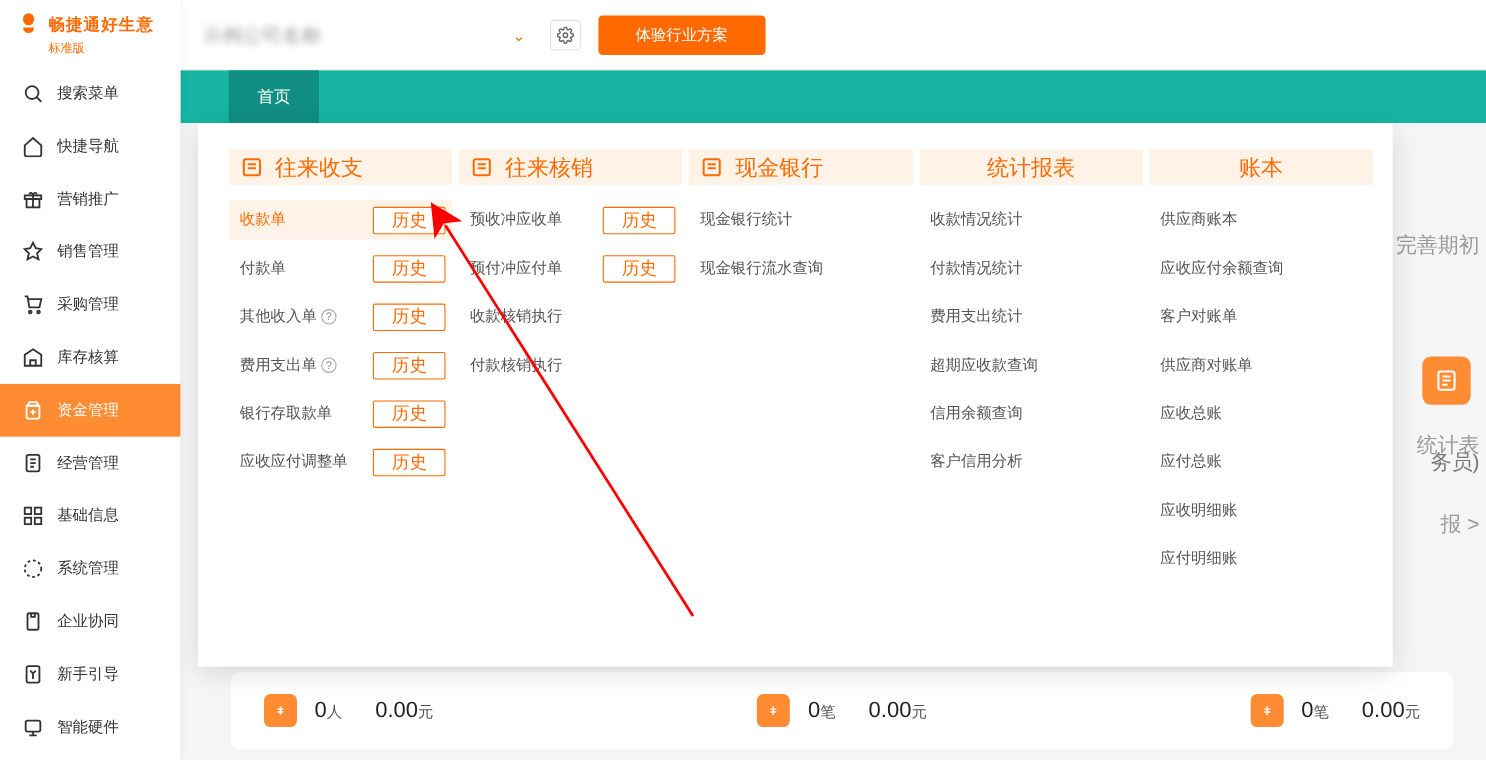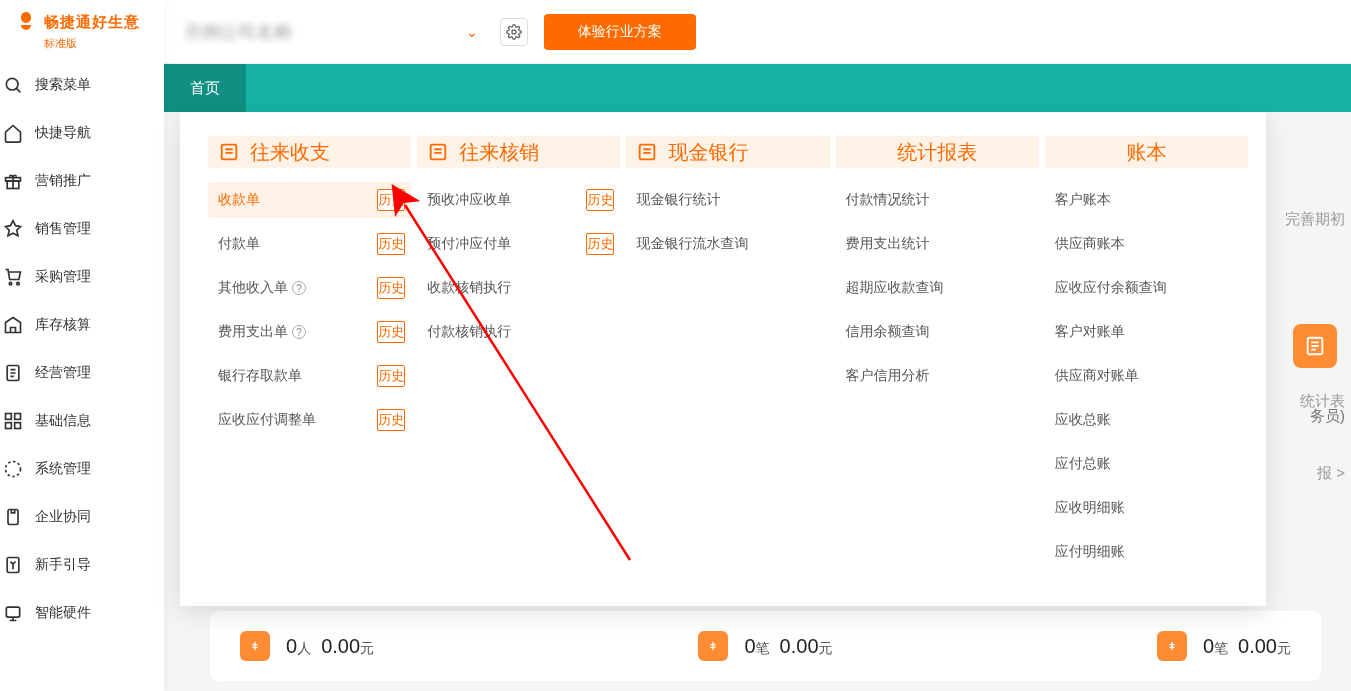--- a/index.html
+++ b/index.html
@@ -9,67 +9,67 @@
 
     
     .sidebar { width: 164px; background: #fff; box-shadow: 2px 0 6px rgba(0,0,0,0.04); z-index: 20; display: flex; flex-direction: column; }
     .logo-block { padding: 10px 14px 6px; }
     .logo-row { display: flex; align-items: center; gap: 6px; }
     .logo-mark { width: 24px; height: 24px; color: #ff6a00; }
     .logo-text { color: #ff6a00; font-weight: 700; font-size: 15px; letter-spacing: 1px; }
     .logo-sub { color: #ff6a00; font-size: 11px; margin-left: 30px; margin-top: 2px; }
 
     .nav { padding-top: 4px; }
-    .nav-item { display: flex; align-items: center; gap: 12px; padding: 0 3px; height: 48px; color: #333; cursor: pointer; }
+    .nav-item { display: flex; align-items: center; gap: 12px; padding: 0 20px; height: 48px; color: #333; cursor: pointer; }
     .nav-item.active { background: #ff8c33; color: #fff; }
     .nav-icon { width: 20px; height: 20px; flex-shrink: 0; }
     .nav-icon svg { width: 100%; height: 100%; }
 
     
     .main { flex: 1; display: flex; flex-direction: column; min-width: 0; position: relative; }
 
     .topbar { height: 64px; background: #fff; display: flex; align-items: center; padding: 0 20px; gap: 16px; border-bottom: 1px solid #eee; }
     .org-box { display: flex; align-items: center; gap: 10px; min-width: 260px; }
     .org-name { color: #999; filter: blur(3px); font-size: 18px; user-select: none; }
     .chevron { color: #ff6a00; font-size: 14px; padding: 0 6px; cursor: pointer; }
     .gear-btn { color: #666; width: 28px; height: 28px; display: flex; align-items: center; justify-content: center; cursor: pointer; border: 1px solid #ddd; border-radius: 4px; }
     .primary-btn { background: #ff6a00; color: #fff; height: 36px; padding: 0 34px; border: none; border-radius: 4px; font-size: 14px; cursor: pointer; }
 
-    .tabbar { background: #17b3a3; height: 48px; display: flex; align-items: stretch; }
+    .tabbar { background: #17b3a3; height: 48px; display: flex; align-items: stretch; padding-left: 44px; }
     .tab { padding: 0 26px; color: #fff; display: flex; align-items: center; background: #108f82; font-size: 15px; cursor: pointer; }
 
     .content-host { flex: 1; position: relative; background: #f5f5f5; }
 
     
     .rail-hints { position: absolute; right: 0; top: 0; width: 70px; height: 100%; pointer-events: none; }
-    .hint { color: #999; font-size: 15px; position: absolute; right: 6px; white-space: nowrap; }
+    .hint { color: #999; font-size: 19px; position: absolute; right: 6px; white-space: nowrap; }
     .hint.a { top: 98px; }
     .hint.b { top: 280px; }
     .hint.c { top: 295px; color:#777; }
     .hint.d { top: 352px; }
     .floating-btn { position: absolute; right: 14px; top: 212px; width: 44px; height: 44px; border-radius: 8px; background: #ff8c33; display: flex; align-items: center; justify-content: center; color: #fff; pointer-events: auto; cursor: pointer; }
 
     
     .mega { position: absolute; left: 180px; top: 112px; right: 85px; bottom: 85px; background: #fff; box-shadow: 0 6px 24px rgba(0,0,0,0.12); padding: 24px 18px 30px 28px; z-index: 30; display: flex; gap: 6px; }
     .mega-col { flex: 1; min-width: 0; }
     .col-head { background: #fff3e8; color: #ff6a00; height: 32px; display: flex; align-items: center; gap: 10px; padding: 0 10px; font-size: 20px; font-weight: 500; margin-bottom: 14px; }
     .col-head.alt { background: #fff3e8; justify-content: center; }
     .col-head-icon { width: 22px; height: 22px; }
     .mega-list { display: flex; flex-direction: column; gap: 8px; }
     .mi { display: flex; align-items: center; justify-content: space-between; height: 36px; padding: 0 6px 0 10px; color: #555; cursor: pointer; border-radius: 2px; }
     .mi.active { background: #fff3e8; color: #ff6a00; }
-    .mi .tag { border: 1px solid #ff6a00; color: #ff6a00; font-size: 13px; padding: 1px 0; border-radius: 2px; background: #fff; }
+    .mi .tag { border: 1px solid #ff6a00; color: #ff6a00; font-size: 16px; padding: 1px 16px; border-radius: 2px; background: #fff; }
     .mi .lbl { display: flex; align-items: center; gap: 4px; }
     .qmark { display: inline-flex; align-items: center; justify-content: center; width: 14px; height: 14px; border: 1px solid #aaa; border-radius: 50%; font-size: 10px; color: #888; }
 
     
     .stat-row { position: absolute; left: 210px; right: 30px; bottom: 10px; height: 70px; background: #fff; border-radius: 8px; display: flex; align-items: center; justify-content: space-between; padding: 0 30px; z-index: 5; }
     .stat { display: flex; align-items: center; gap: 16px; }
     .stat-icon { width: 30px; height: 30px; background: #ff8c33; border-radius: 6px; display: flex; align-items: center; justify-content: center; color:#fff; }
-    .stat-main { color: #222; font-size: 20px; display: flex; align-items: baseline; gap: 10px; }
+    .stat-main { color: #222; font-size: 20px; display: flex; align-items: baseline; gap: 30px; }
     .stat-main .unit { font-size: 14px; color: #555; }
 
     
     .arrow-svg { position: absolute; left: 180px; top: 120px; width: 500px; height: 460px; z-index: 40; pointer-events: none; }
   </style>
 </head>
 <body>
 
 <div class="app">
 
@@ -121,20 +121,28 @@
             </svg></span>
           <span>采购管理</span>
         </div>
         <div class="nav-item">
           <span class="nav-icon"><svg viewBox="0 0 24 24" fill="none" stroke="currentColor" stroke-width="2">
               <path d="M3 9l9-6 9 6v12H3z"></path>
               <path d="M9 21v-6h6v6"></path>
             </svg></span>
           <span>库存核算</span>
         </div>
+        <div class="nav-item active">
+          <span class="nav-icon"><svg viewBox="0 0 24 24" fill="none" stroke="currentColor" stroke-width="2">
+              <path d="M8 3h8l2 4H6z"></path>
+              <path d="M5 7h14v12a2 2 0 0 1-2 2H7a2 2 0 0 1-2-2z"></path>
+              <path d="M12 11v6M9 14h6"></path>
+            </svg></span>
+          <span>资金管理</span>
+        </div>
         <div class="nav-item">
           <span class="nav-icon"><svg viewBox="0 0 24 24" fill="none" stroke="currentColor" stroke-width="2">
               <rect x="5" y="3" width="14" height="18" rx="2"></rect>
               <path d="M9 8h6M9 12h6M9 16h4"></path>
             </svg></span>
           <span>经营管理</span>
         </div>
         <div class="nav-item">
           <span class="nav-icon"><svg viewBox="0 0 24 24" fill="none" stroke="currentColor" stroke-width="2">
               <rect x="3" y="3" width="7" height="7"></rect>
@@ -288,20 +296,23 @@
             <span class="lbl">现金银行流水查询</span>
           </div>
         </div>
       </div>
       <div class="mega-col">
         <div class="col-head alt">
           <span>统计报表</span>
         </div>
         <div class="mega-list">
           <div class="mi">
+            <span class="lbl">收款情况统计</span>
+          </div>
+          <div class="mi">
             <span class="lbl">付款情况统计</span>
           </div>
           <div class="mi">
             <span class="lbl">费用支出统计</span>
           </div>
           <div class="mi">
             <span class="lbl">超期应收款查询</span>
           </div>
           <div class="mi">
             <span class="lbl">信用余额查询</span>
@@ -309,23 +320,20 @@
           <div class="mi">
             <span class="lbl">客户信用分析</span>
           </div>
         </div>
       </div>
       <div class="mega-col">
         <div class="col-head alt">
           <span>账本</span>
         </div>
         <div class="mega-list">
-          <div class="mi">
-            <span class="lbl">客户账本</span>
-          </div>
           <div class="mi">
             <span class="lbl">供应商账本</span>
           </div>
           <div class="mi">
             <span class="lbl">应收应付余额查询</span>
           </div>
           <div class="mi">
             <span class="lbl">客户对账单</span>
           </div>
           <div class="mi">

